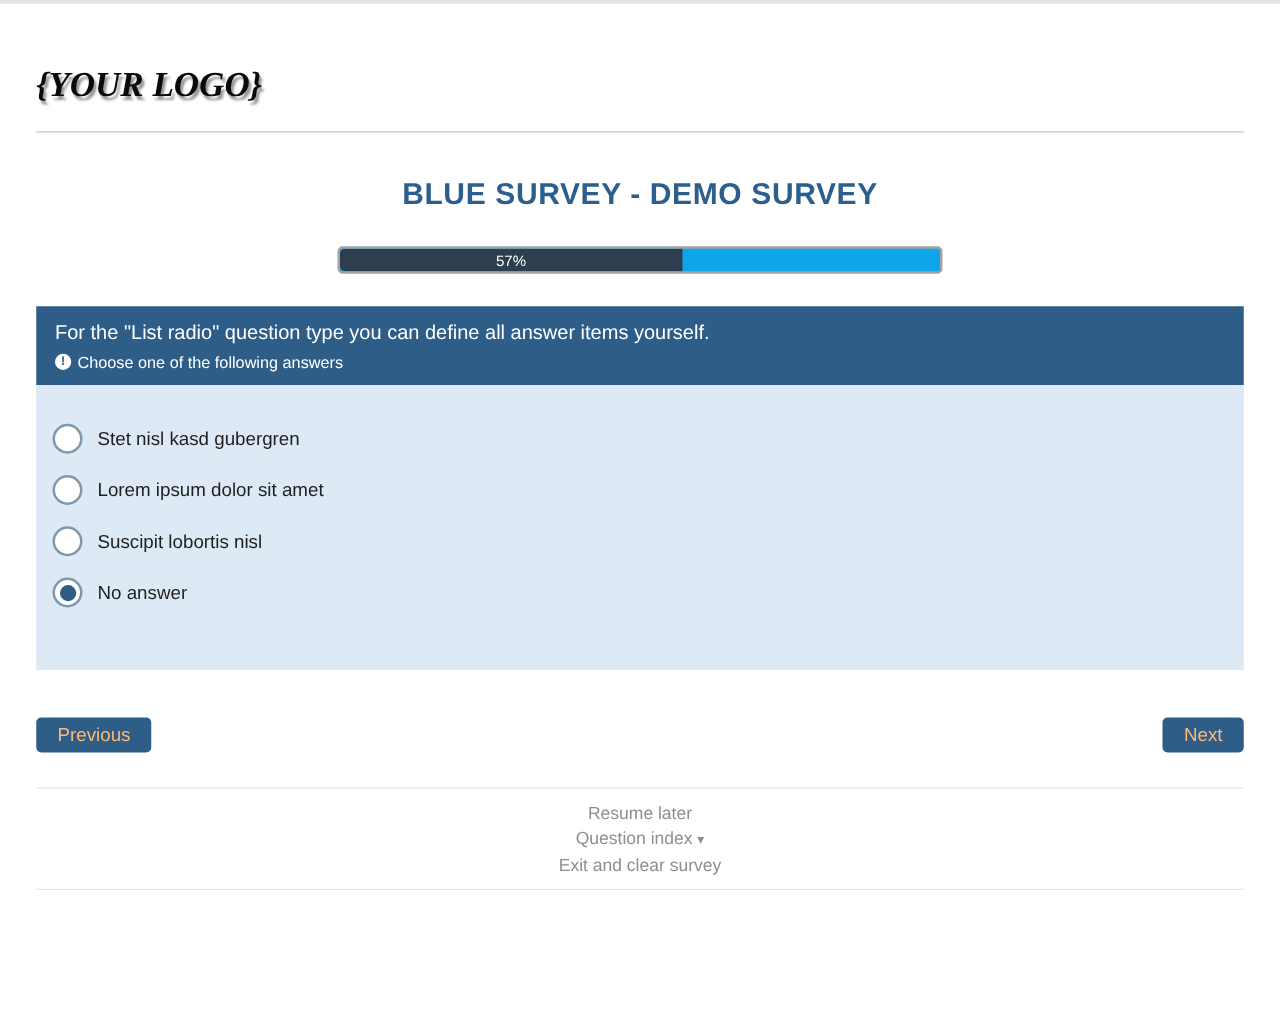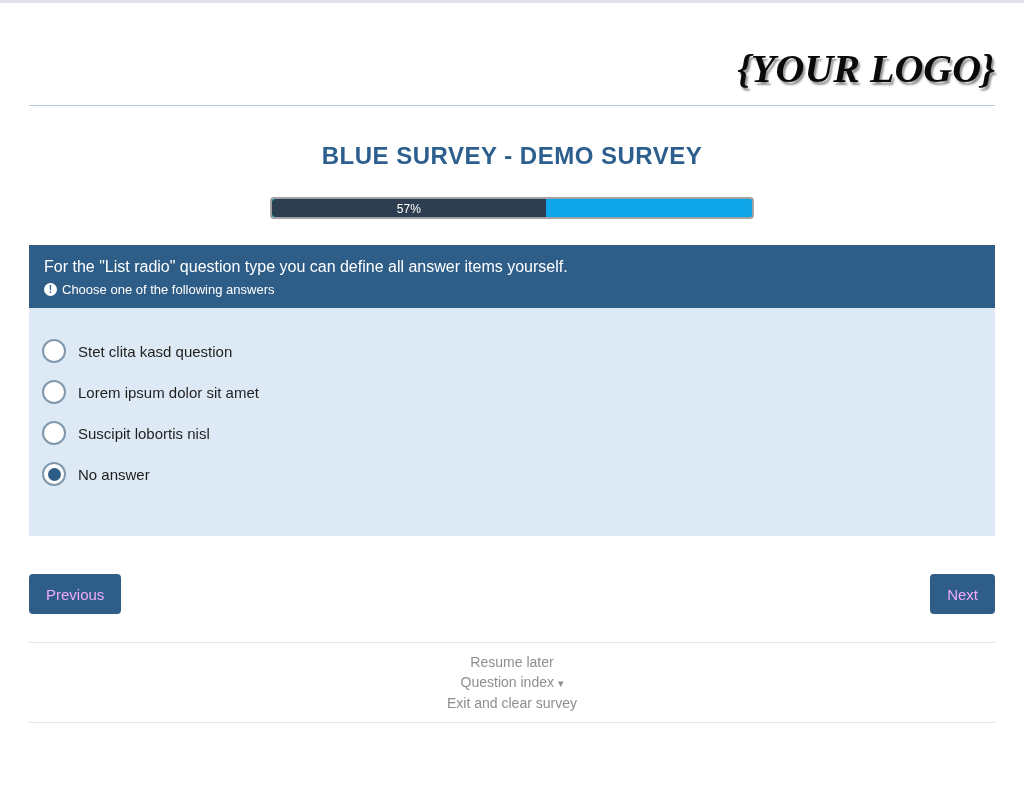--- a/index.html
+++ b/index.html
@@ -9,25 +9,24 @@
   .page-top-border { width: 100%; height: 3px; background: #e2e3e9; }
 
   .container { width: 966px; margin: 0 auto; }
 
   .logo {
     margin-top: 36px;
     line-height: 60px;
     font-family: "Liberation Serif", serif;
     font-style: italic;
     font-weight: 900;
-    font-size: 40px;
+    font-size: 28px;
     letter-spacing: 0px;
     color: #0a0a0a;
     text-shadow: 2px 3px 2px rgba(60,60,60,0.55);
-    text-align: right;
   }
 
   .logo-divider { border: none; border-top: 1px solid #b7c9da; margin-top: 6px; }
 
   .survey-title {
     margin-top: 36px;
     text-align: center;
     font-size: 24px;
     font-weight: bold;
     line-height: 28px;
@@ -125,26 +124,26 @@
     color: #1f1f1f;
   }
 
   .nav-buttons {
     margin-top: 38px;
     display: flex;
     justify-content: space-between;
   }
   .nav-btn {
     background: #2e5d87;
-    color: #f0abfc;
+    color: #fdba74;
     border: none;
     border-radius: 4px;
     font-family: "Liberation Sans", sans-serif;
     font-size: 15px;
-    height: 40px;
+    height: 28px;
     padding: 0 17px;
     cursor: pointer;
   }
 
   .footer-nav {
     margin-top: 28px;
     border-top: 1px solid #e6e6e6;
     border-bottom: 1px solid #e6e6e6;
     padding: 9px 0;
     display: flex;
@@ -191,21 +190,21 @@
     <div class="question-header">
       <div class="question-text">For the "List radio" question type you can define all answer items yourself.</div>
       <div class="question-hint">
         <span class="info-icon">!</span>
         <span>Choose one of the following answers</span>
       </div>
     </div>
     <div class="question-body">
     <div class="answer-row">
       <span class="radio"></span>
-      <span class="answer-label">Stet clita kasd question</span>
+      <span class="answer-label">Stet nisl kasd gubergren</span>
     </div>
 
     <div class="answer-row">
       <span class="radio"></span>
       <span class="answer-label">Lorem ipsum dolor sit amet</span>
     </div>
 
     <div class="answer-row">
       <span class="radio"></span>
       <span class="answer-label">Suscipit lobortis nisl</span>

